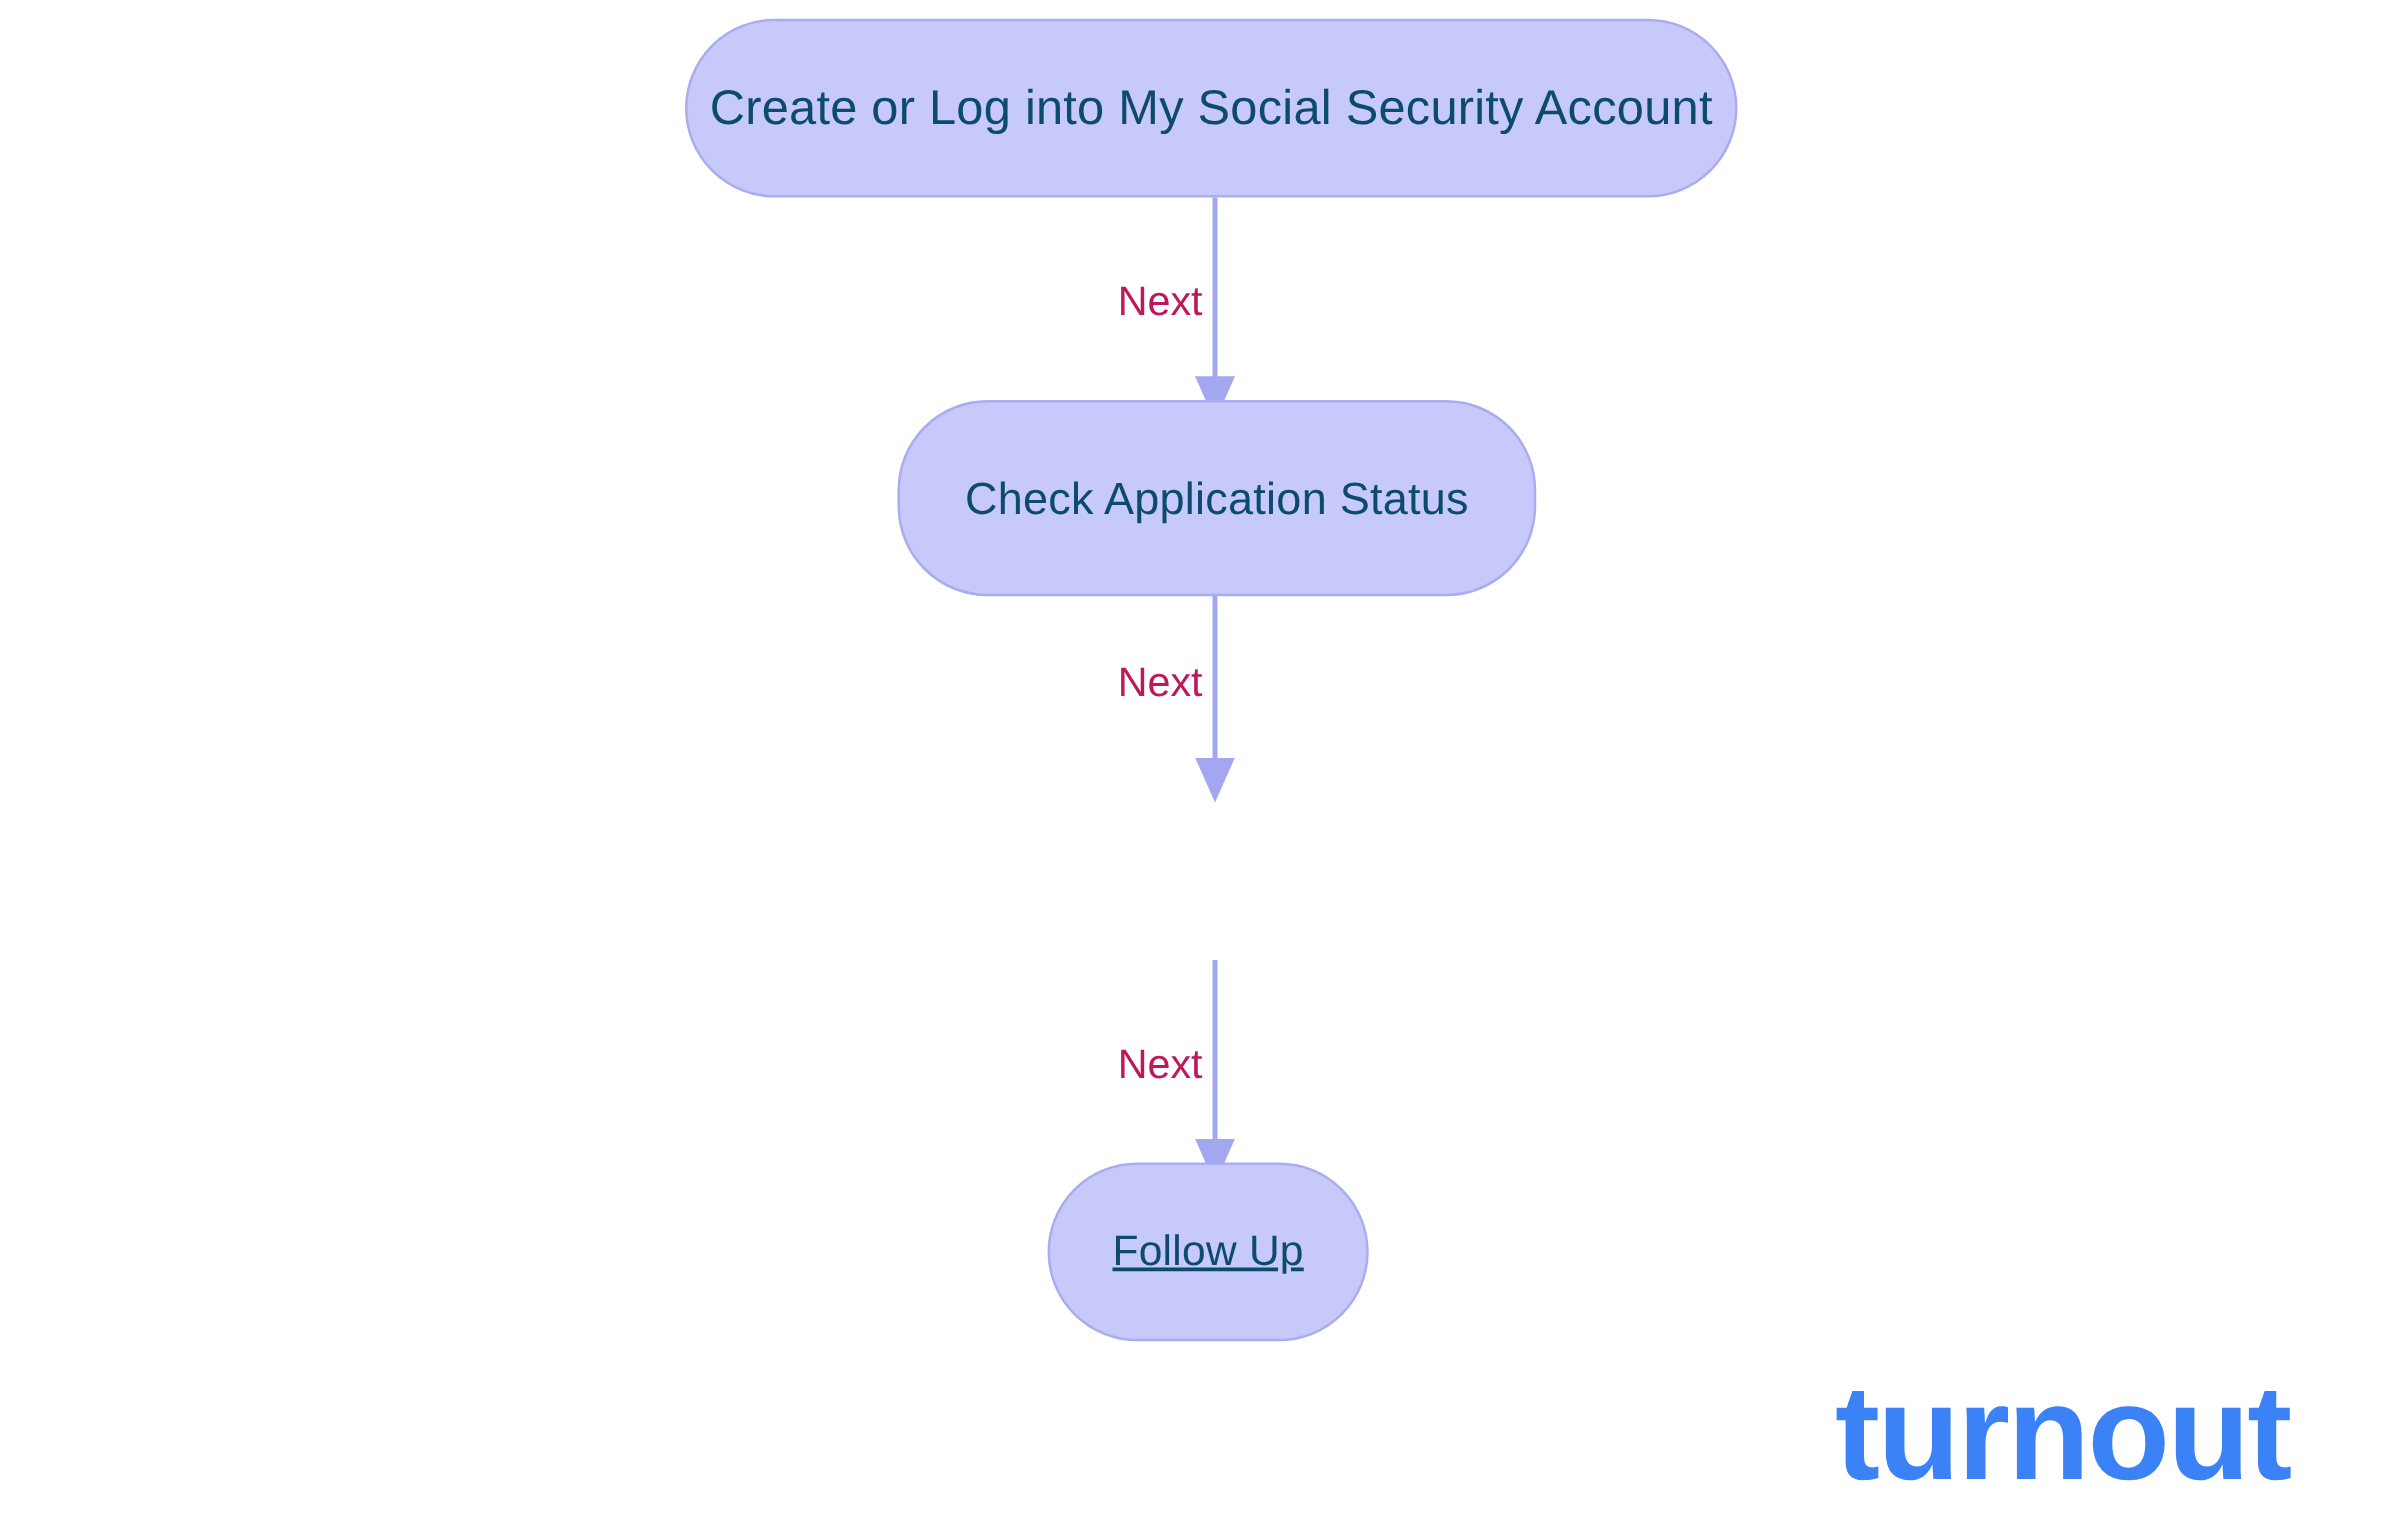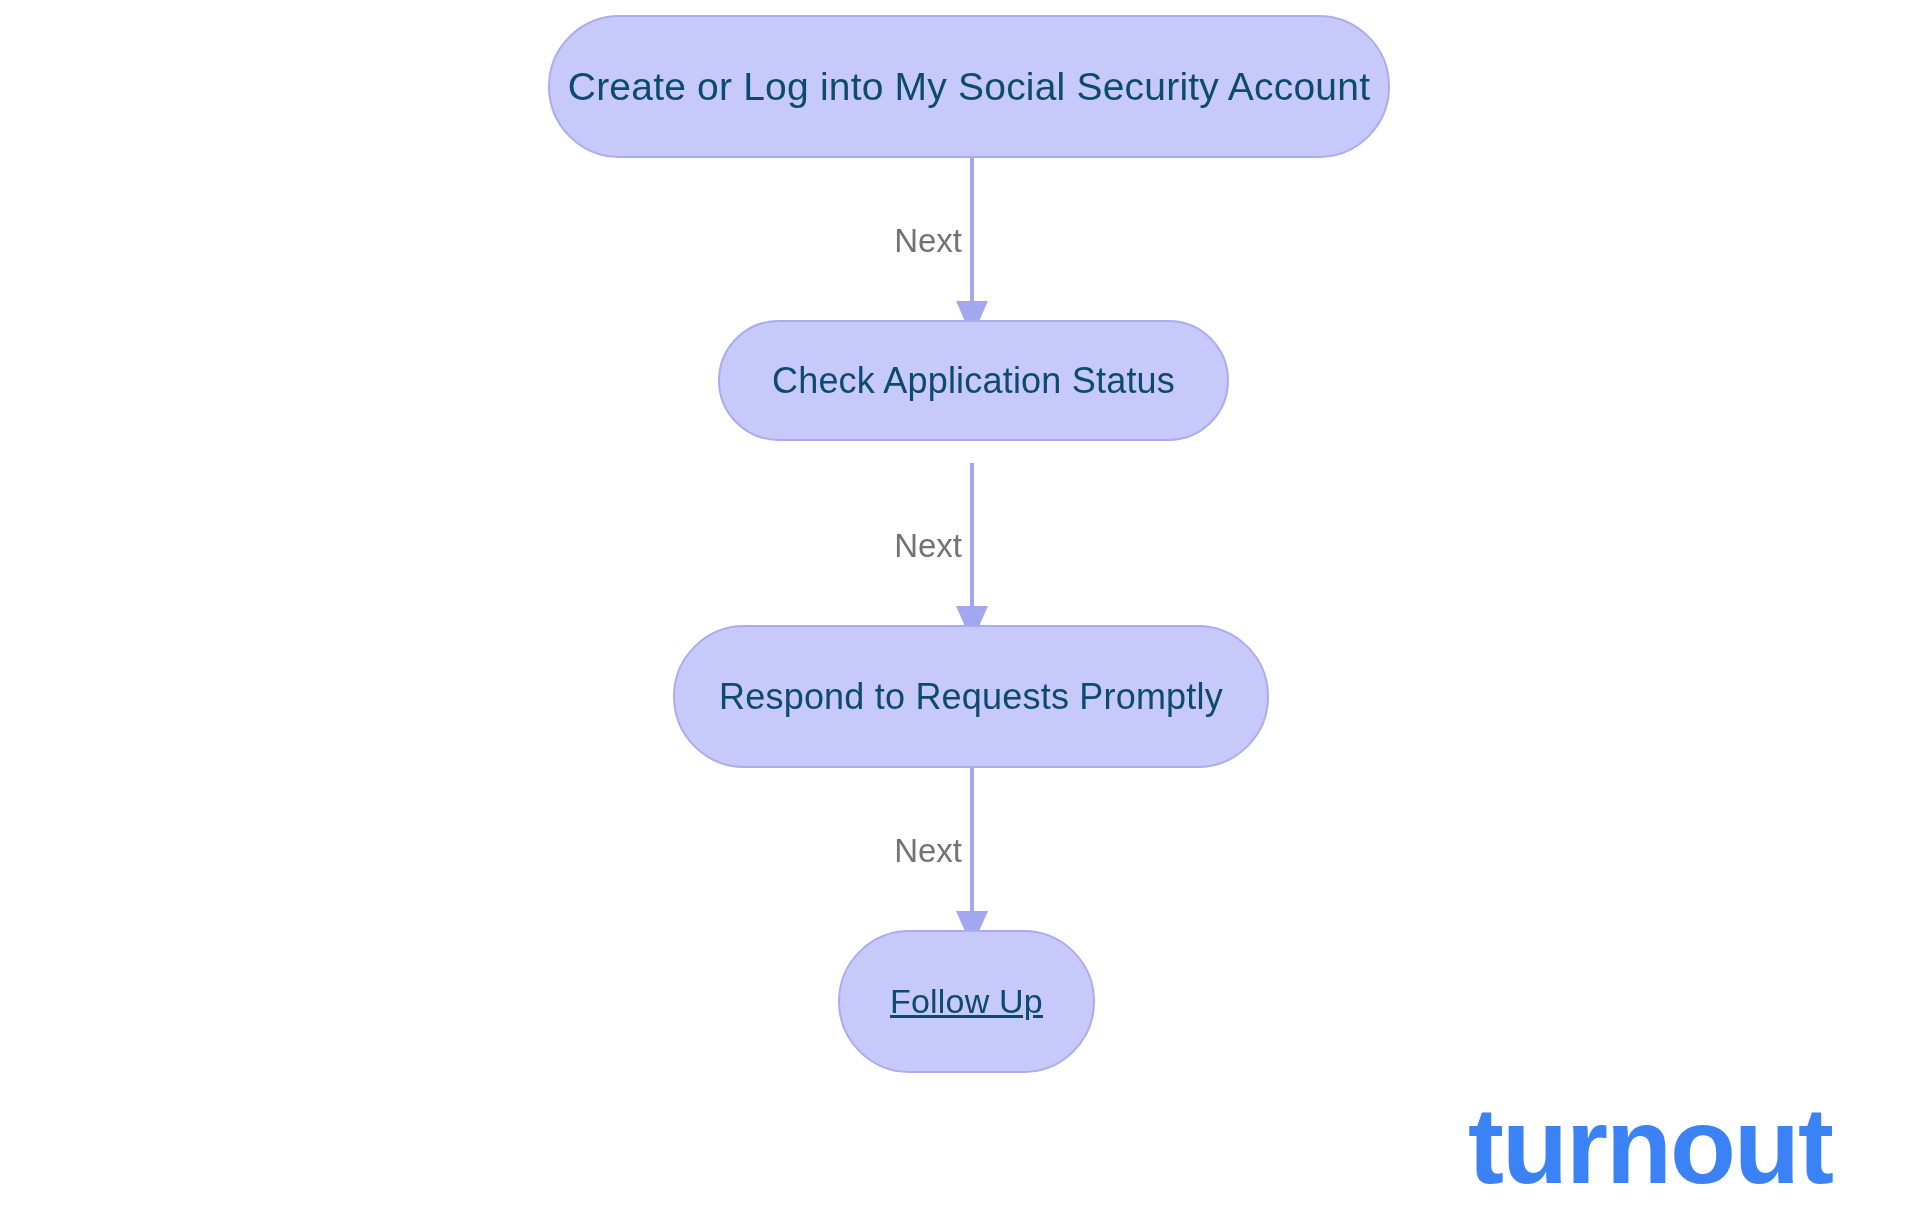--- a/index.html
+++ b/index.html
@@ -27,35 +27,35 @@
     display: flex;
     align-items: center;
     justify-content: center;
     color: #0c4a6e;
     font-family: "Liberation Sans", sans-serif;
     font-weight: 400;
     letter-spacing: 0.2px;
     white-space: nowrap;
   }
   #node-0 { left: 548px; top: 15px;  width: 842px; height: 143px; font-size: 39px; }
-  #node-1 { left: 718px; top: 320px; width: 511px; height: 121px; font-size: 36px; }
+  #node-1 { left: 718px; top: 320px; width: 511px; height: 157px; font-size: 36px; }
   #node-2 { left: 673px; top: 625px; width: 596px; height: 143px; font-size: 36px; }
   #node-3 { left: 838px; top: 930px; width: 257px; height: 143px; font-size: 34px; text-decoration: underline; }
 
   .edge-svg {
     position: absolute;
     left: 0;
     top: 0;
     width: 1920px;
     height: 1215px;
     pointer-events: none;
   }
   .edge-label {
     position: absolute;
-    color: #737373;
+    color: #be185d;
     font-family: "Liberation Sans", sans-serif;
     font-size: 33px;
     font-weight: 400;
     white-space: nowrap;
     text-align: right;
     transform: translate(-100%, -50%);
   }
   #edge-label-0 { left: 962px; top: 241px; }
   #edge-label-1 { left: 962px; top: 546px; }
   #edge-label-2 { left: 962px; top: 851px; }
@@ -89,21 +89,20 @@
 
     <line x1="972" y1="463" x2="972" y2="610" stroke="#a3a7f0" stroke-width="4" marker-end="url(#arrowhead)"></line>
 
     <line x1="972" y1="768" x2="972" y2="915" stroke="#a3a7f0" stroke-width="4" marker-end="url(#arrowhead)"></line>
   </svg>
 
   <div class="flow-node" id="node-0">Create or Log into My Social Security Account</div>
 
   <div class="flow-node" id="node-1">Check Application Status</div>
 
-  <div class="flow-node" id="node-2">Respond to Requests Promptly</div>
 
   <div class="flow-node" id="node-3">Follow Up</div>
 
   <div class="edge-label" id="edge-label-0">Next</div>
 
   <div class="edge-label" id="edge-label-1">Next</div>
 
   <div class="edge-label" id="edge-label-2">Next</div>
 
   <div id="brand-logo">turnout</div>

